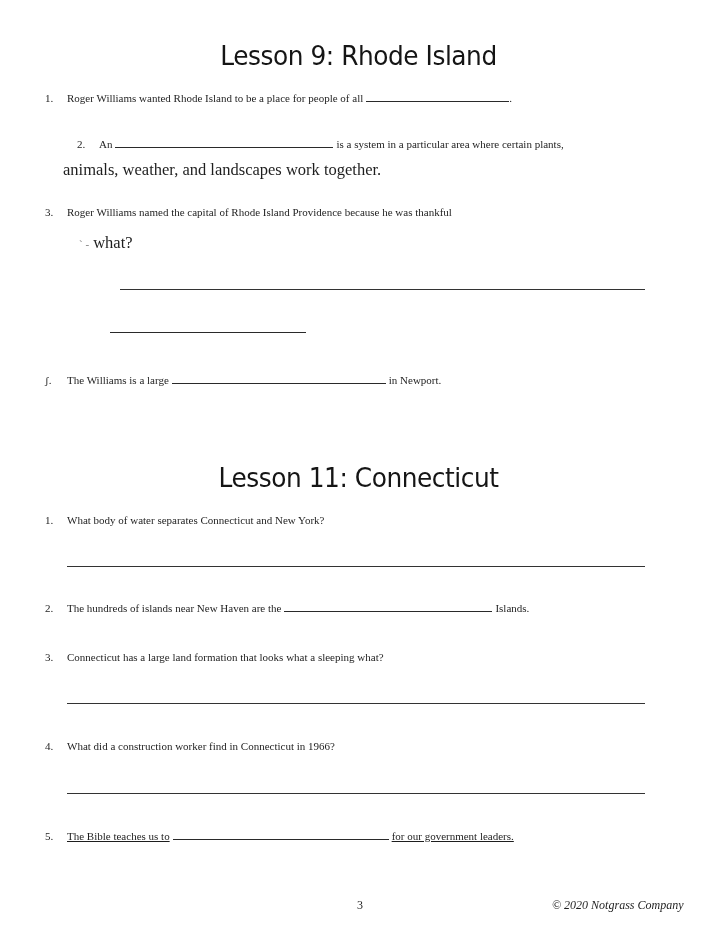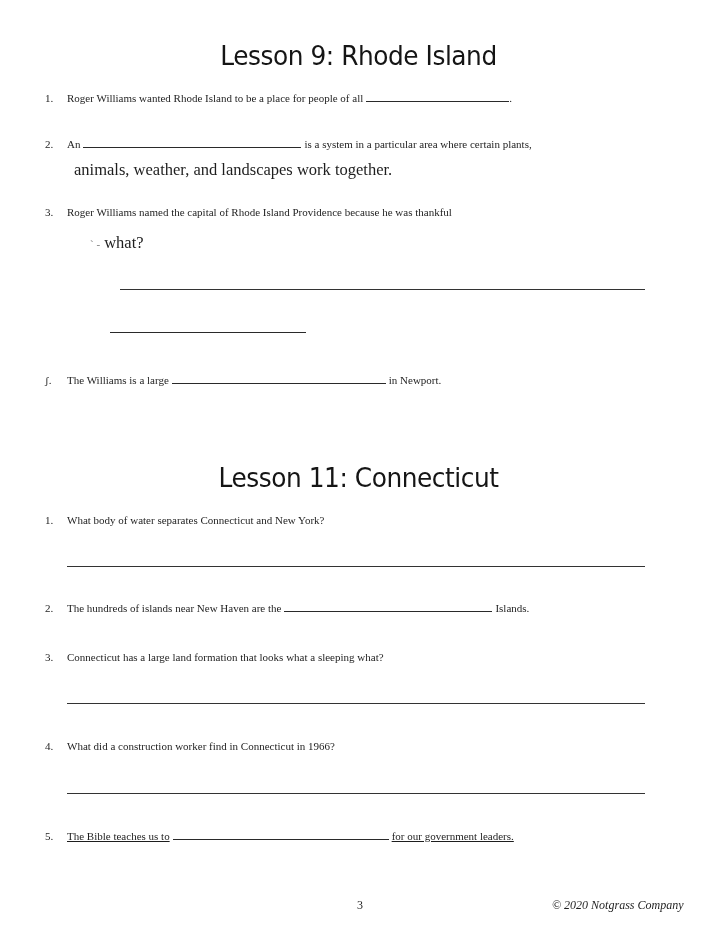--- a/index.html
+++ b/index.html
@@ -4,36 +4,36 @@
 <style>
   html, body { margin: 0; padding: 0; background: #ffffff; }
   body { width: 717px; height: 947px; position: relative; overflow: hidden;
          font-family: "Liberation Serif", "DejaVu Serif", serif; color: #1e1e1e; }
   .title { position: absolute; left: 0; width: 717px; text-align: center;
            font-family: "DejaVu Sans", "Liberation Sans", sans-serif; font-size: 27px;
            letter-spacing: -0.5px; font-weight: normal; color: #151515; transform: scaleX(0.92); }
   .q { position: absolute; left: 45px; font-size: 11px; line-height: 25px; white-space: nowrap; }
   .num { display: inline-block; width: 22px; }
   .blank { display: inline-block; border-bottom: 1.2px solid #2a2a2a; height: 14px; vertical-align: baseline; margin: 0 3px; }
-  .indent { position: absolute; left: 74px; font-size: 16.5px; line-height: 25px; white-space: nowrap; }
+  .indent { position: absolute; left: 63px; font-size: 16.5px; line-height: 25px; white-space: nowrap; }
   .line { position: absolute; height: 0; border-bottom: 1.3px solid #333; }
   .footer-page { position: absolute; left: 357px; top: 898px; font-size: 12px; }
   .footer-copy { position: absolute; left: 552px; top: 898px; font-size: 12px; font-style: italic; text-align: center; }
   .faint { color: #777; }
 </style>
 </head>
 <body>
 
 <div class="title" style="top:40px;">Lesson 9: Rhode Island</div>
 
 <div class="q" style="top:86px;">
   <span class="num">1.</span><span>Roger Williams wanted Rhode Island to be a place for people of all</span><span class="blank" style="width:143px;"></span><span style="margin-left:-3px;">.</span>
 </div>
 
-<div class="q" style="top:132px;">
+<div class="q" style="top:132px;margin-left:32px;">
   <span class="num">2.</span><span>An</span><span class="blank" style="width:218px;"></span><span>is a system in a particular area where certain plants,</span>
 </div>
 <div class="indent" style="top:157px;">animals, weather, and landscapes work together.</div>
 
 <div class="q" style="top:200px;">
   <span class="num">3.</span><span>Roger Williams named the capital of Rhode Island Providence because he was thankful</span>
 </div>
 <div class="indent" style="top:230px;margin-left:16px;">
   <span class="faint" style="font-size:11px;">` -</span> <span>what?</span>
 </div>

